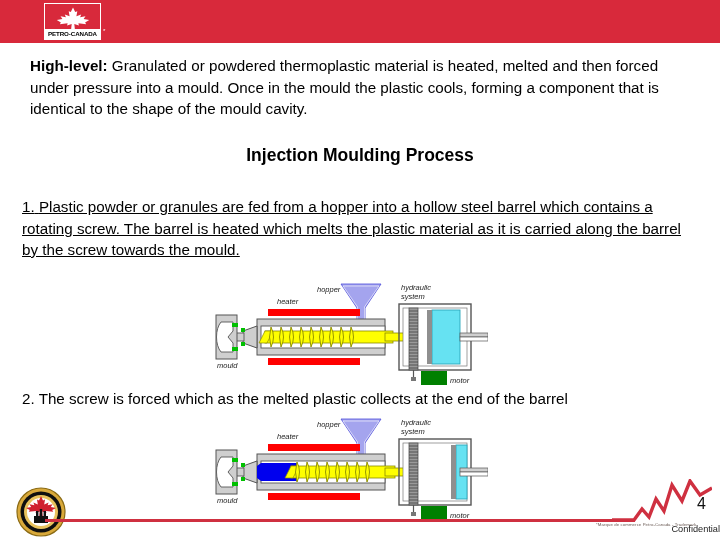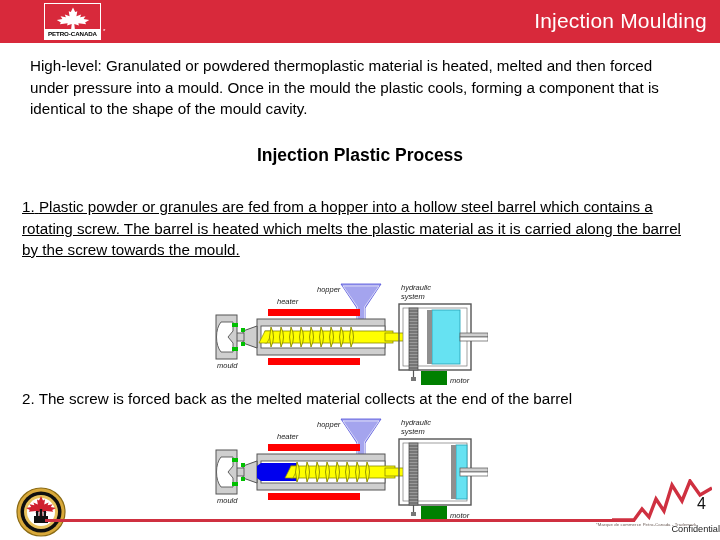--- a/index.html
+++ b/index.html
@@ -40,21 +40,21 @@
     position:absolute;left:103px;top:28px;color:#ffffff;font-size:6px;
   }
   
   .para{
     position:absolute;
     color:#000000;
     font-size:15.2px;
     line-height:21.5px;
   }
   .para-high{ left:30px; top:55px; width:665px; }
-  .para-high b{font-weight:normal;}
+  .para-high b{font-weight:bold;}
   .subtitle{
     position:absolute;left:0;top:145px;width:720px;
     text-align:center;font-size:17.5px;font-weight:bold;color:#000;
   }
   .step1{ left:22px; top:196px; width:672px;text-decoration:underline; }
   .step2{ left:22px; top:388px; width:672px; }
   .step-num{ }
   
   .diagram{ position:absolute; width:275px; height:104px;font-style:italic; }
   .d1{ left:213px; top:282px; }
@@ -83,37 +83,36 @@
 <body>
 
 <div class="header">
   <div class="logo-box">
     <svg class="logo-leaf" viewBox="0 0 34 23">
       <path fill="#ffffff" d="M17 0.5 L19.2 5.1 L21.3 4.2 L20.4 9.3 L25.2 7.4 L24.1 10.2 L29.5 9.2 L27.6 12.0 L33.2 13.1 L29.1 15.4 L30.2 17.2 L22.4 16.2 L22.9 18.6 L18.3 17.0 L18.9 22.6 L15.1 22.6 L15.7 17.0 L11.1 18.6 L11.6 16.2 L3.8 17.2 L4.9 15.4 L0.8 13.1 L6.4 12.0 L4.5 9.2 L9.9 10.2 L8.8 7.4 L13.6 9.3 L12.7 4.2 L14.8 5.1 Z"></path>
     </svg>
     <div class="logo-word">PETRO-CANADA</div>
   </div>
   <div class="logo-tm">*</div>
-  <div class="header-title">Injection Moulding</div>
 </div>
 
 <div class="para para-high">
   <b>High-level:</b><span> Granulated or powdered thermoplastic material is heated, melted and then forced under pressure into a mould. Once in the mould the plastic cools, forming a component that is identical to the shape of the mould cavity.</span>
 </div>
 
-<div class="subtitle">Injection Plastic Process</div>
+<div class="subtitle">Injection Moulding Process</div>
 
 <div class="para step1">
   <span class="step-num">1.</span>
   <span>Plastic powder or granules are fed from a hopper into a hollow steel barrel which contains a rotating screw. The barrel is heated which melts the plastic material as it is carried along the barrel by the screw towards the mould.</span>
 </div>
 
 <div class="para step2">
   <span class="step-num">2.</span>
-  <span>The screw is forced back as the melted material collects at the end of the barrel</span>
+  <span>The screw is forced which as the melted plastic collects at the end of the barrel</span>
 </div>
 
 <div class="diagram d1">
   <svg width="275" height="104" viewBox="0 0 275 104">
 
     <g>
       <path d="M128 2 L168 2 L152 26 L152 47 L144 47 L144 26 Z" fill="#ffffff" stroke="#4a4ad8" stroke-width="0.8"></path>
       <path d="M128 2 L168 2 L152 26 L152 47 L144 47 L144 26 Z" fill="#5a5ae0" fill-opacity="0.55"></path>
       <path d="M130 4 L166 4 L151.5 25 L151.5 46 L144.5 46 L144.5 25 Z" fill="none" stroke="#ffffff" stroke-width="0.6"></path>
     </g>

